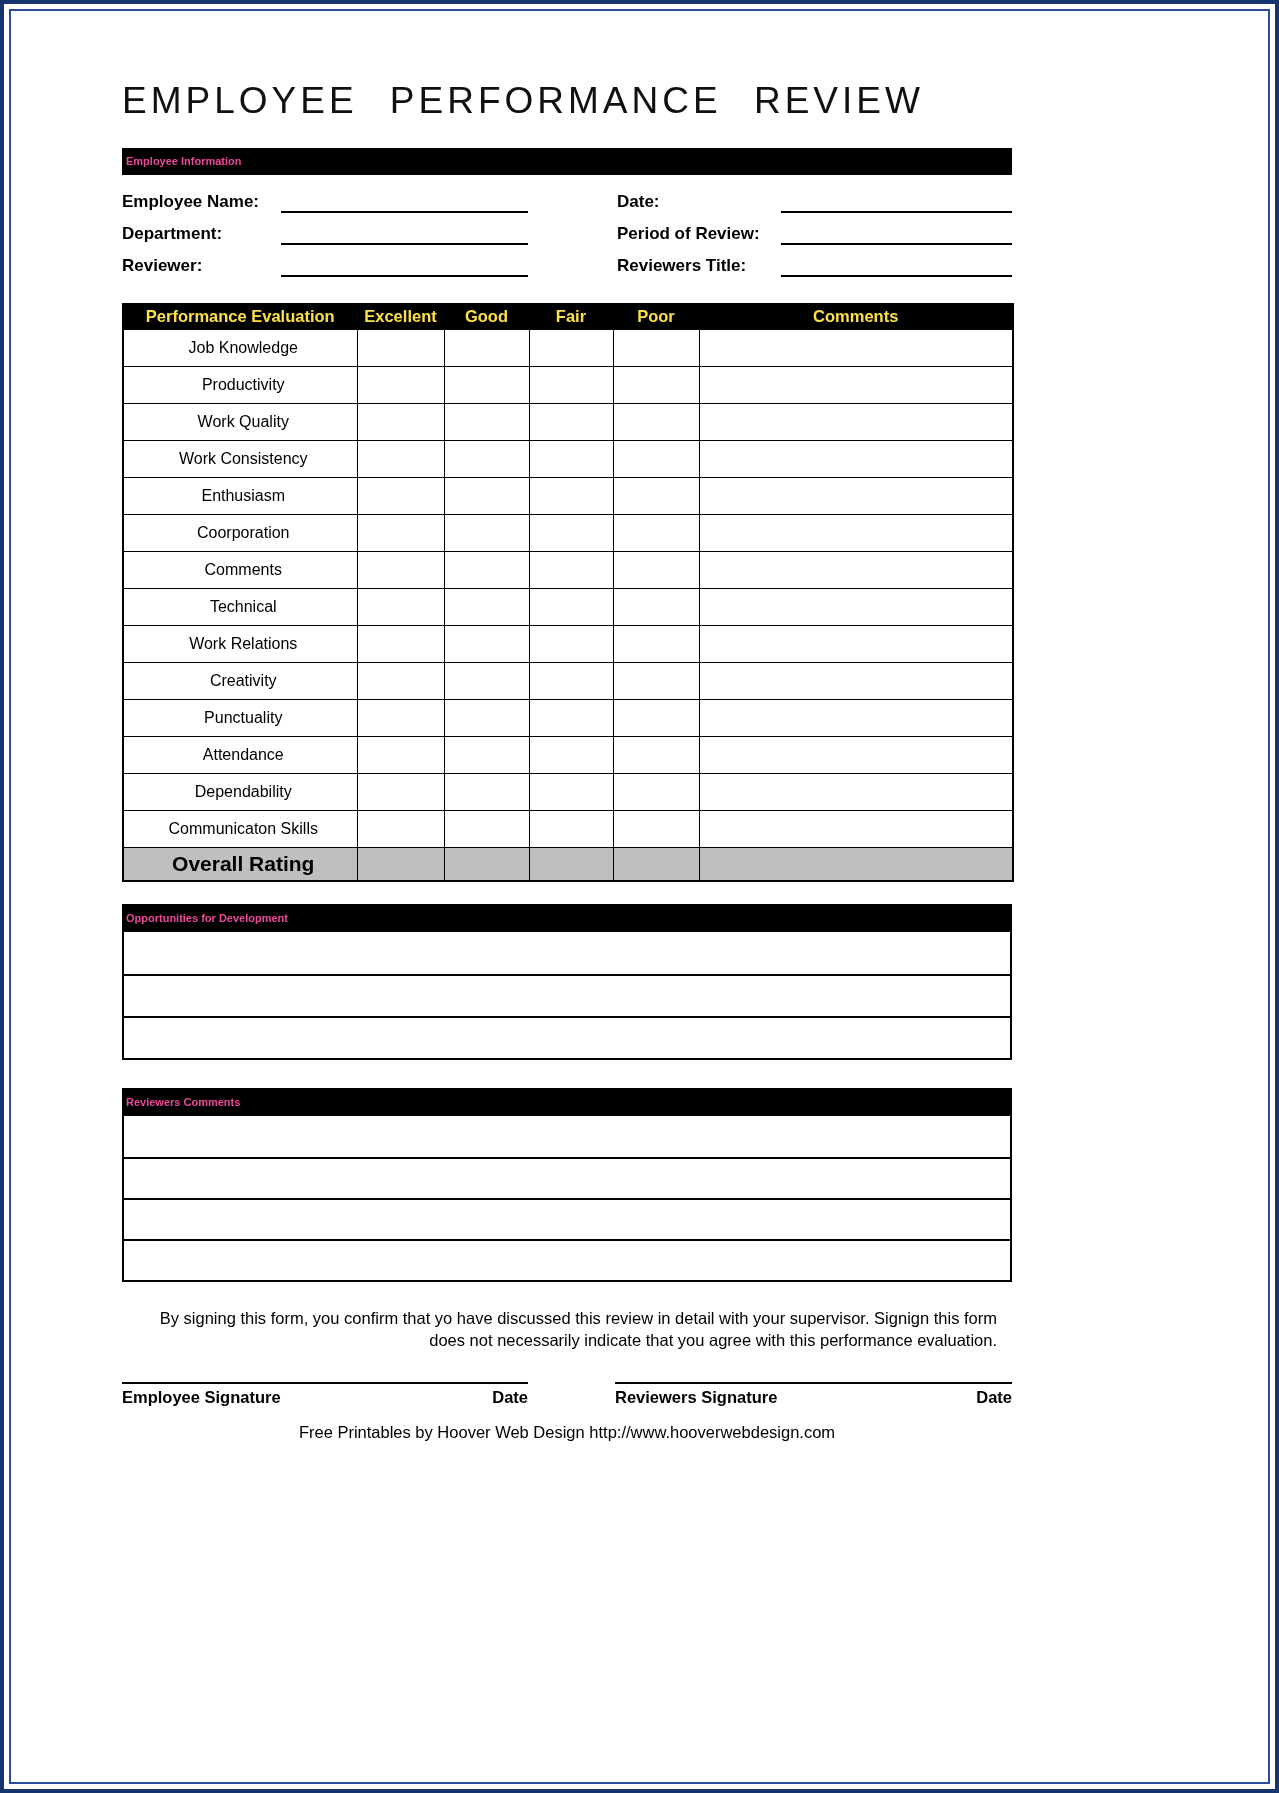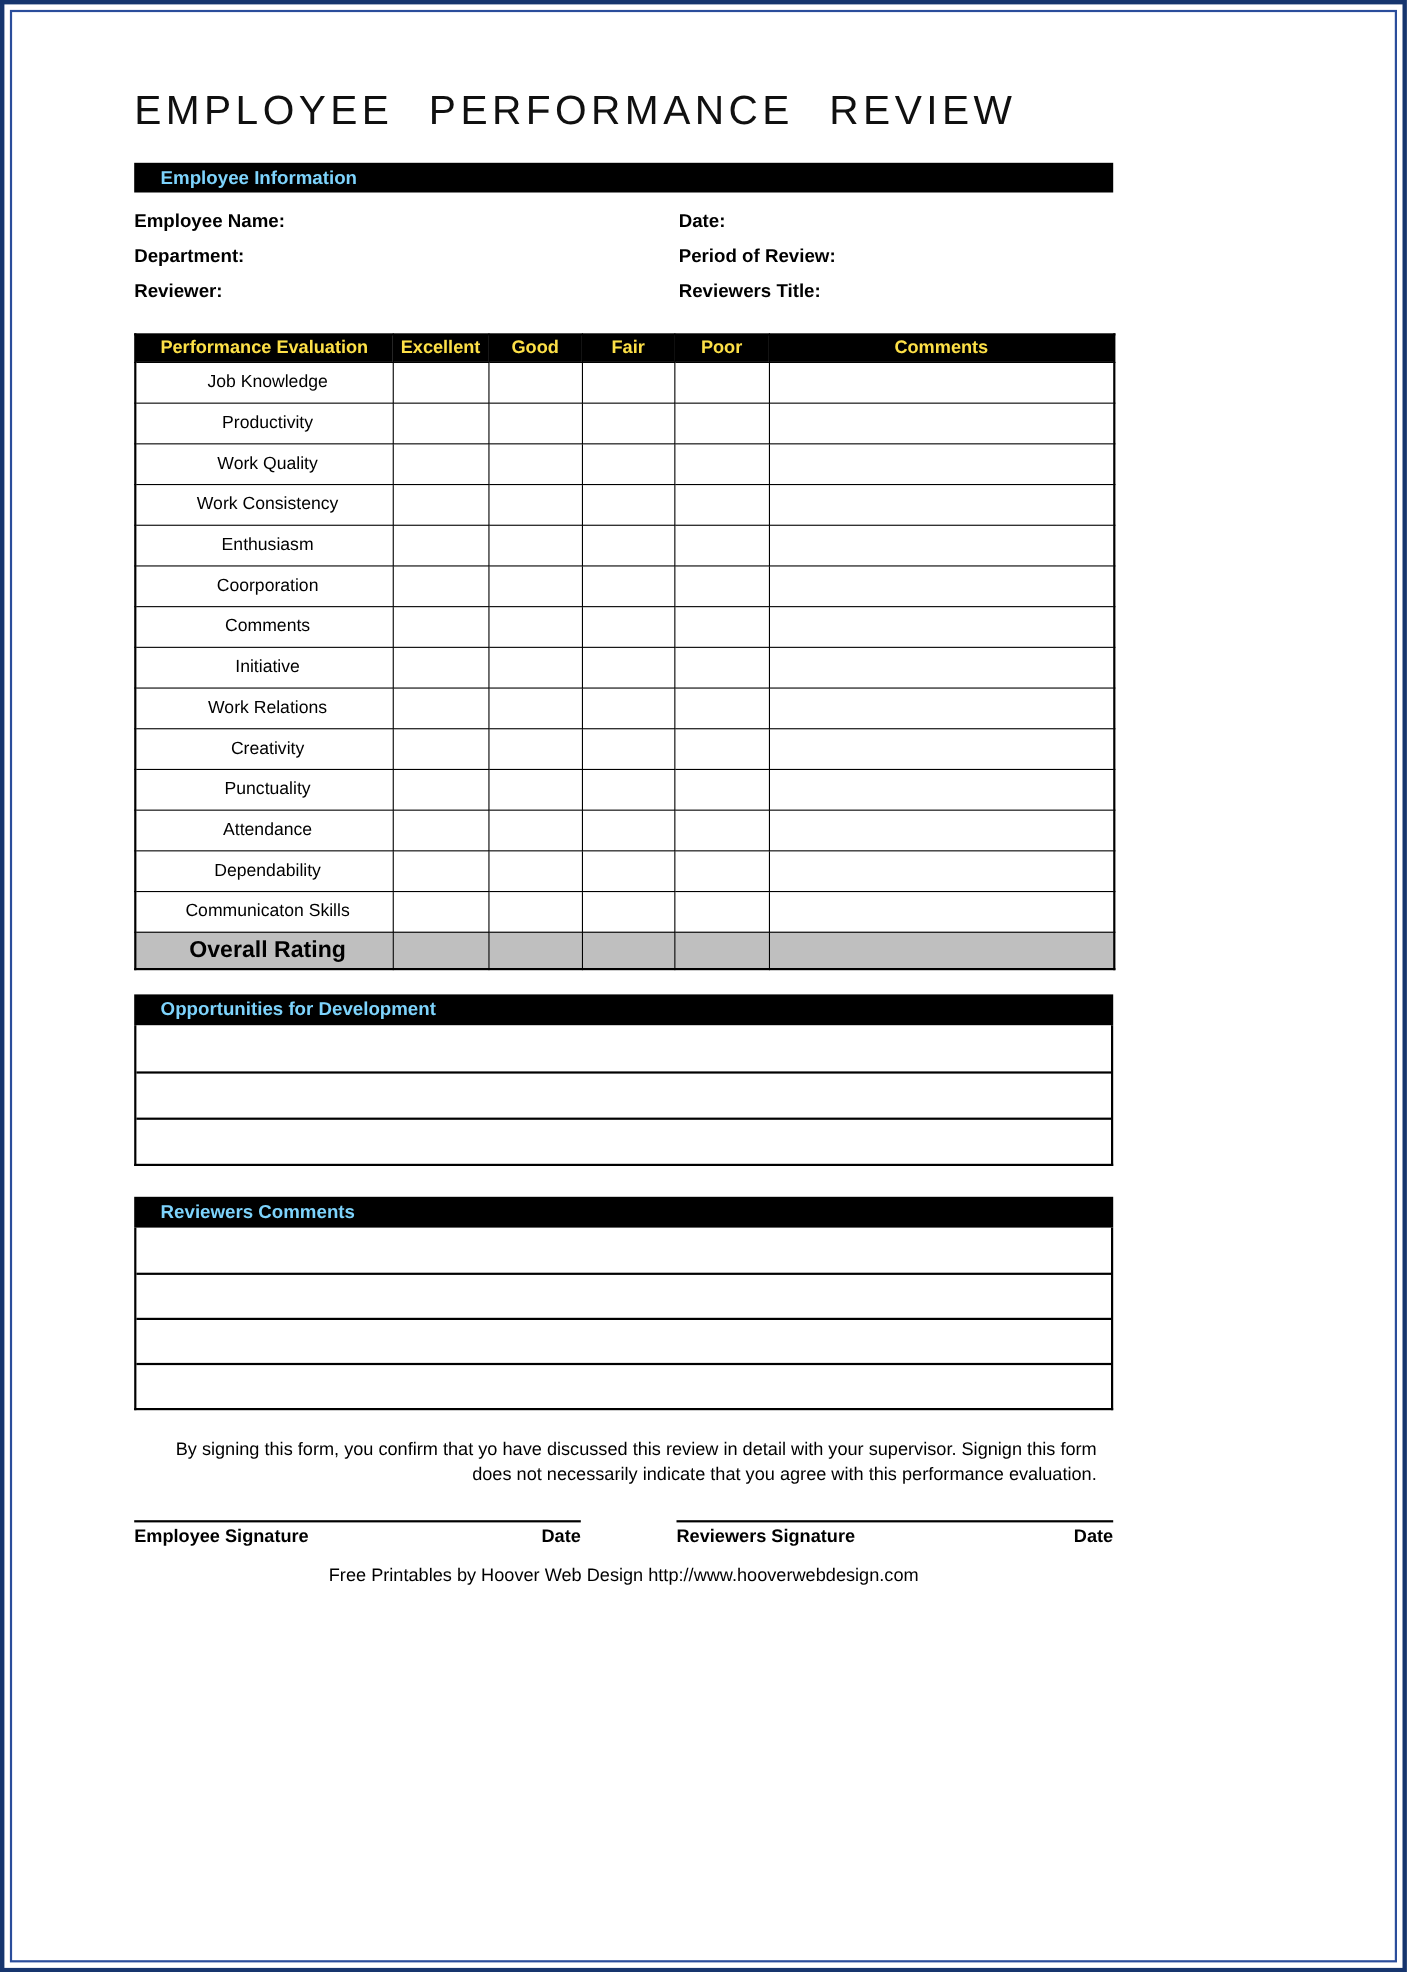--- a/index.html
+++ b/index.html
@@ -16,31 +16,31 @@
   .content { position:absolute; left:122px; top:0; width:890px; }
 
   h1.title {
     margin-top:80px; text-align:left;
     font-size:37px; font-weight:normal;
     letter-spacing:4px; word-spacing:18px;
     color:#101010; white-space:nowrap;
   }
 
   .bar {
-    background:#000; color:#7dd3fc; font-weight:bold;
-    font-size:17px; height:27px; line-height:27px;
-    padding-left:24px;
+    background:#000; color:#ec4899; font-weight:bold;
+    font-size:11px; height:27px; line-height:27px;
+    padding-left:4px;
   }
   .bar.emp { margin-top:26px; }
   .bar.opp { margin-top:22px; height:28px; line-height:28px; }
   .bar.rev { margin-top:28px; height:28px; line-height:28px; }
 
   .info { margin-top:12px; }
   .info-row { display:flex; height:32px; align-items:flex-end; padding-bottom:6px; }
-  .field { display:flex; align-items:flex-start;flex-direction:column; }
+  .field { display:flex; align-items:center; }
   .field .lbl { font-weight:bold; font-size:17px; line-height:20px; }
   .field.left  { width:406px; margin-right:89px; }
   .field.left .lbl  { width:159px; }
   .field.right { width:395px; }
   .field.right .lbl { width:164px; }
   .blank { flex:1; border-bottom:2px solid #000; height:22px; cursor:text; }
 
   table.eval {
     margin-top:20px; width:890px;
     border-collapse:collapse; border:2px solid #000;
@@ -192,21 +192,21 @@
       </tr>
       <tr>
         <td class="rowlabel">Comments</td>
         <td></td>
         <td></td>
         <td></td>
         <td></td>
         <td></td>
       </tr>
       <tr>
-        <td class="rowlabel">Initiative</td>
+        <td class="rowlabel">Technical</td>
         <td></td>
         <td></td>
         <td></td>
         <td></td>
         <td></td>
       </tr>
       <tr>
         <td class="rowlabel">Work Relations</td>
         <td></td>
         <td></td>

